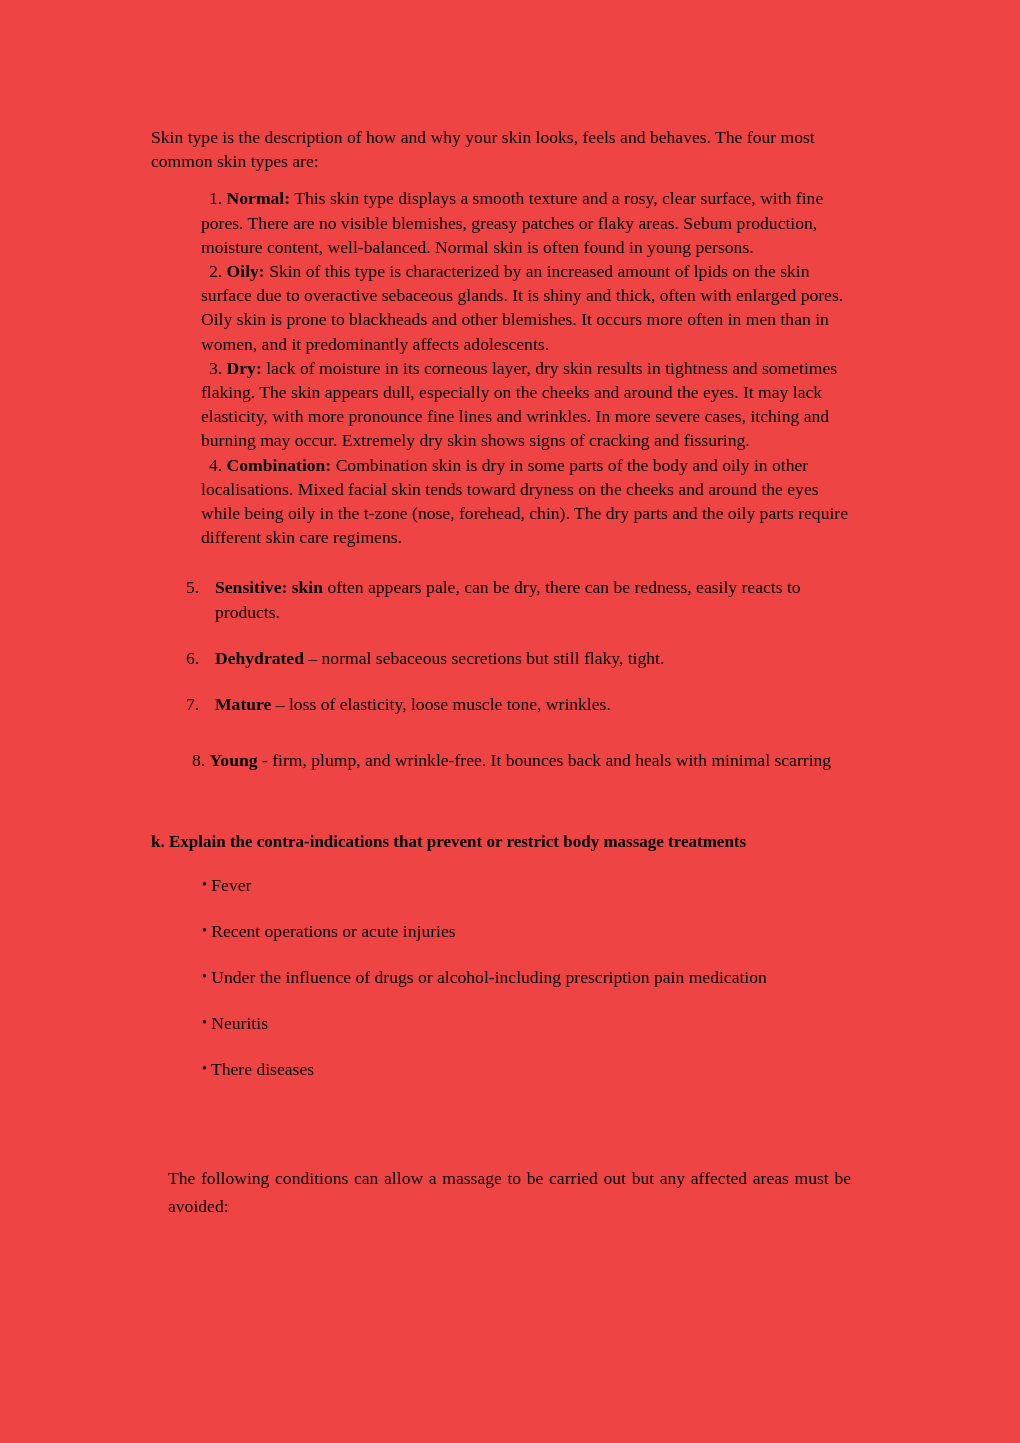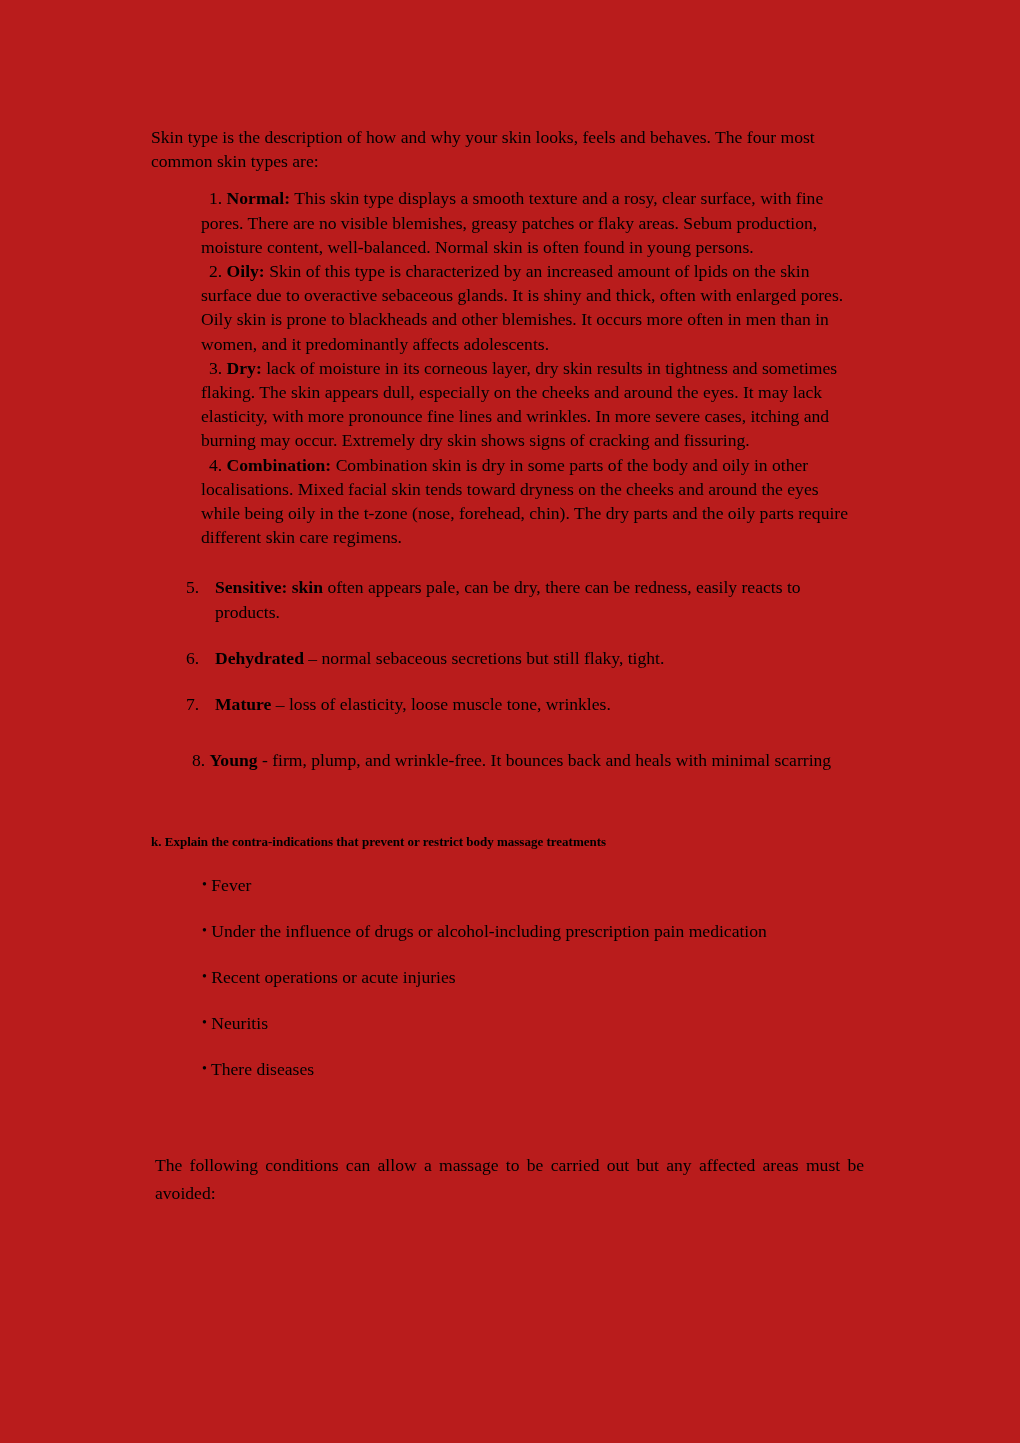--- a/index.html
+++ b/index.html
@@ -14,21 +14,21 @@
     color: #000000;
     -webkit-font-smoothing: antialiased;
   }
 
   .page {
     position: relative;
     width: 1020px;
     height: 1443px;
     box-sizing: border-box;
     padding: 125px 152px 0 151px;
-    background: #b91c1c;
+    background: #ef4444;
   }
 
   .doc-body {
     font-size: 17.6px;
     line-height: 24.2px;
     text-align: left;
   }
 
   
   .intro {
@@ -67,21 +67,21 @@
 
   
   .para-item {
     margin: 0;
     text-indent: 41px;
   }
 
   
   .section-heading {
     margin: 0;
-    font-size: 13px;
+    font-size: 17px;
     font-weight: bold;
     line-height: 24.2px;
   }
   .lead-in {
     margin: 0;
   }
 
   
   .bullet-list {
     margin: 0;
@@ -102,21 +102,21 @@
   .bullet-item.justify > span.txt {
     
   }
   .bullet-dot {
     font-size: 14px;
     vertical-align: 2px;
   }
 
   
   .closing {
-    margin: 4px;
+    margin: 17px;
     line-height: 28px;
     text-align: justify;
   }
   .closing::after {
     content: "";
     display: inline-block;
     width: 100%;
   }
 
   b, strong { font-weight: bold; }
@@ -199,26 +199,26 @@
     <ul class="bullet-list">
 
       <li class="bullet-item">
         <span class="bullet-dot">•</span>
         <span class="txt">Fever</span>
       </li>
 
 
       <li class="bullet-item">
         <span class="bullet-dot">•</span>
+        <span class="txt">Recent operations or acute injuries</span>
+      </li>
+
+      <li class="bullet-item">
+        <span class="bullet-dot">•</span>
         <span class="txt">Under the influence of drugs or alcohol-including prescription pain medication</span>
-      </li>
-
-      <li class="bullet-item">
-        <span class="bullet-dot">•</span>
-        <span class="txt">Recent operations or acute injuries</span>
       </li>
 
       <li class="bullet-item">
         <span class="bullet-dot">•</span>
         <span class="txt">Neuritis</span>
       </li>
 
       <li class="bullet-item">
         <span class="bullet-dot">•</span>
         <span class="txt">There diseases</span>

